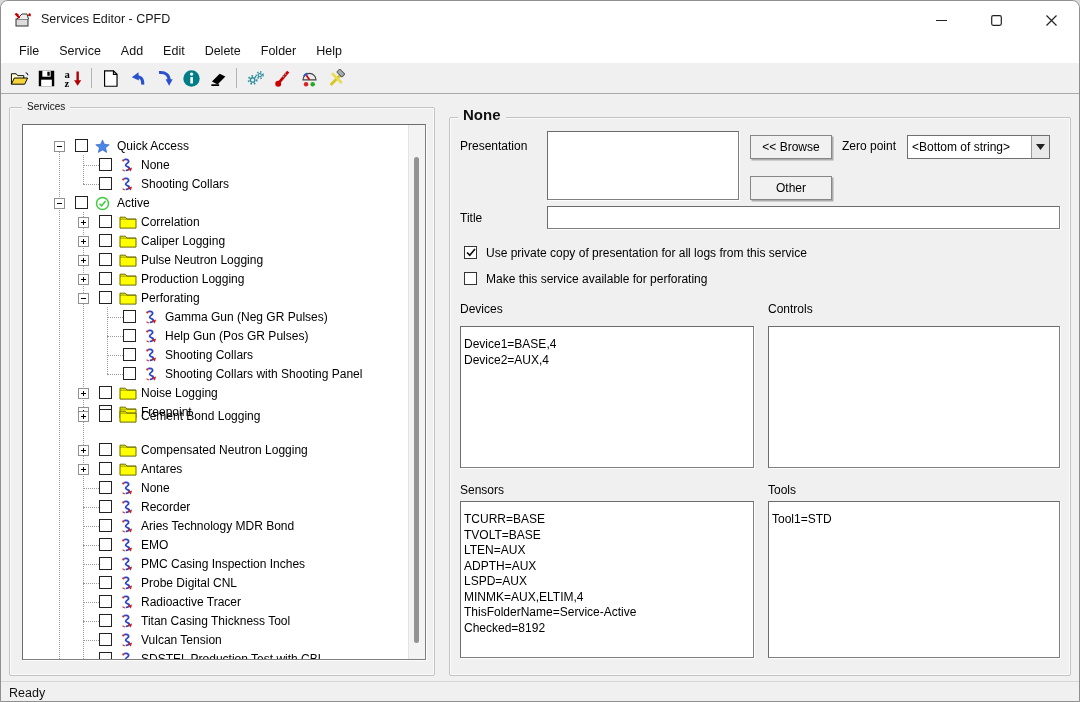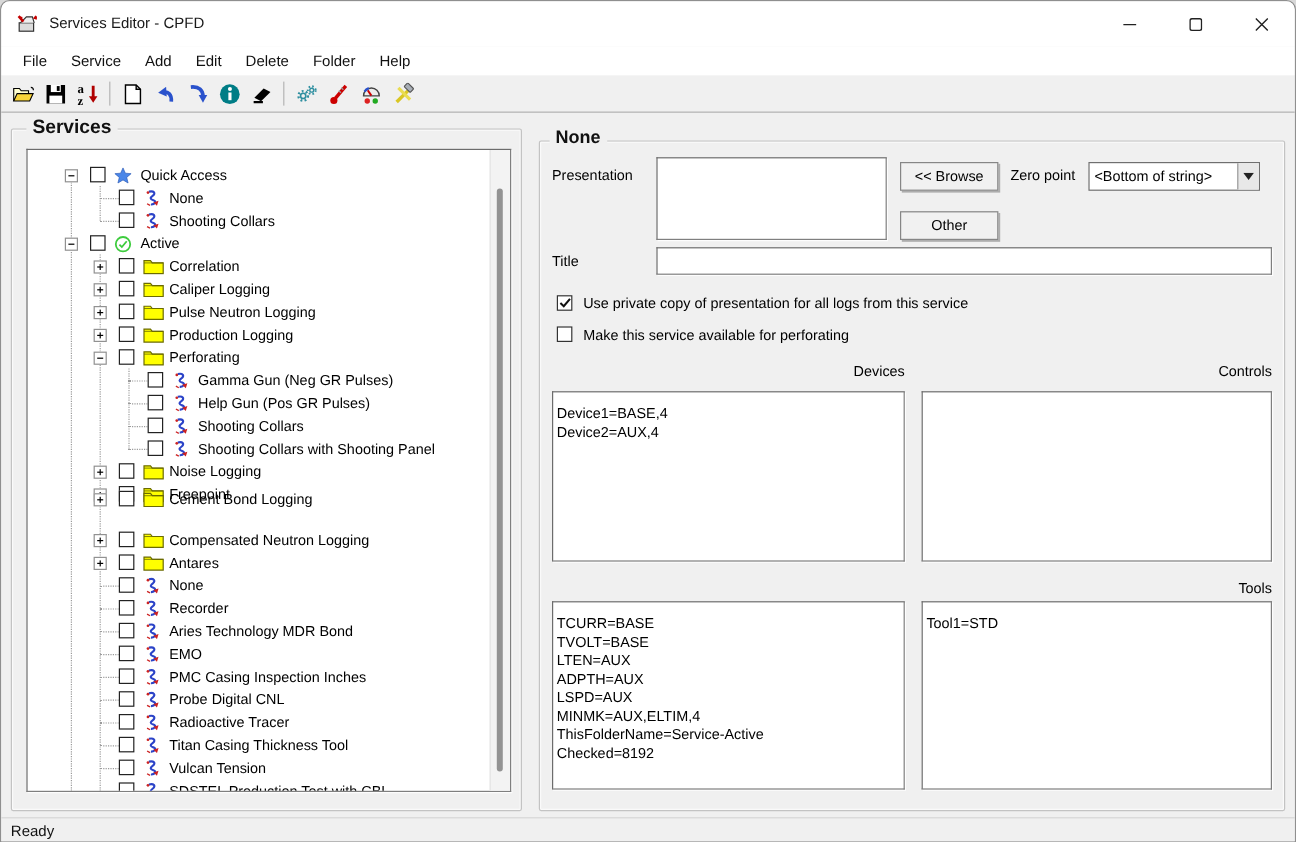--- a/index.html
+++ b/index.html
@@ -16,21 +16,21 @@
   .mitem{font-size:12.5px;color:#111;padding:0 10px;line-height:24px;}
   
   .toolbar{position:absolute;left:0;top:62px;width:100%;height:31px;background:#f0f0f0;border-bottom:1px solid #a9a9a9;
            display:flex;align-items:center;padding-left:6px;box-sizing:border-box;}
   .tbtn{width:24px;height:24px;margin-right:3px;display:flex;align-items:center;justify-content:center;}
   .tbtn svg{width:19px;height:19px;display:block}
   .tsep{width:1px;height:20px;background:#b5b5b5;margin:0 6px 0 3px;}
   
   .main{position:absolute;left:0;top:93px;width:100%;height:587px;background:#f0f0f0;}
   .gbox{position:absolute;border:1px solid #c3c3c3;border-radius:2px;box-shadow:inset 0 0 0 1px #fafafa;}
-  .glabel{position:absolute;top:-8px;left:12px;background:#f0f0f0;padding:0 5px;font-size:16px;color:#111;line-height:14px;font-weight:bold;}
+  .glabel{position:absolute;top:-8px;left:12px;background:#f0f0f0;padding:0 5px;font-size:10px;color:#111;line-height:14px;}
   .glabel.big{font-size:15px;font-weight:bold;top:-11px;left:8px;line-height:16px;}
   .sunken{background:#fff;border:1px solid #7f7f7f;border-top-color:#6c6c6c;border-left-color:#6c6c6c;box-shadow:1px 1px 0 #fdfdfd;}
   
   .treebox{position:absolute;left:12px;top:16px;width:404px;height:536px;overflow:hidden;box-sizing:border-box;}
   .treecontent{position:absolute;left:0;top:0;right:16px;bottom:0;overflow:hidden;}
   .trow{position:absolute;left:0;height:19px;width:100%;}
   .exp{position:absolute;top:4px;width:11px;height:11px;background:#fff;border:1px solid #919191;box-sizing:border-box;}
   .exp i{position:absolute;left:2px;right:2px;top:4px;border-top:1px solid #000;}
   .exp.plus b{position:absolute;top:2px;bottom:2px;left:4px;border-left:1px solid #000;}
   .tcb{position:absolute;top:2px;width:13px;height:13px;background:#fff;border:1.5px solid #222;box-sizing:border-box;}
@@ -46,21 +46,21 @@
   .btn{position:absolute;background:#f1f1f1;border:1px solid #868686;box-shadow:1.5px 1.5px 0 rgba(90,90,90,.45);
        font-size:12px;display:flex;align-items:center;justify-content:center;box-sizing:border-box;color:#000;}
   textarea.sunken{resize:none;box-sizing:border-box;font:12px "Liberation Sans",sans-serif;padding:2px 3px;outline:none;}
   input.sunken{box-sizing:border-box;font:12px "Liberation Sans",sans-serif;padding:2px 4px;outline:none;}
   .combo{position:absolute;background:#fff;border:1px solid #6f6f6f;box-sizing:border-box;display:flex;align-items:center;}
   .combo .cval{flex:1;font-size:12px;padding-left:4px;white-space:nowrap;overflow:hidden;}
   .combo .carrow{width:17px;align-self:stretch;background:#e8e8e8;border-left:1px solid #9a9a9a;display:flex;align-items:center;justify-content:center;}
   .cbox{position:absolute;width:13px;height:13px;background:#fff;border:1.5px solid #333;box-sizing:border-box;display:flex;align-items:center;justify-content:center;}
   .cbox svg{display:none}
   .cbox.on svg{display:block}
-  .collabel{position:absolute;font-size:12px;color:#000;text-align:right;}
+  .collabel{position:absolute;font-size:12px;color:#000;text-align:left;}
   .listbox{position:absolute;overflow:hidden;box-sizing:border-box;padding:10px 3px;}
   .lline{font-size:12px;line-height:15.5px;color:#000;white-space:nowrap;}
   
   .statusbar{position:absolute;left:0;top:680px;width:100%;height:22px;background:#f0f0f0;border-top:1px solid #d6d6d6;
              display:flex;align-items:center;}
   .statustext{font-size:12.5px;color:#111;padding-left:8px;}
 </style>
 </head>
 <body>
 
@@ -647,20 +647,21 @@
 
       <span class="collabel" style="left:10px;top:184px;width:294px;">Devices</span>
       <div class="listbox sunken" id="lb-devices" style="left:10px;top:208px;width:294px;height:142px;">
           <div class="lline">Device1=BASE,4</div>
           <div class="lline">Device2=AUX,4</div>
         </div>
 
       <span class="collabel" style="left:318px;top:184px;width:292px;">Controls</span>
       <div class="listbox sunken" id="lb-controls" style="left:318px;top:208px;width:292px;height:142px;"></div>
 
+      <span class="collabel" style="left:10px;top:365px;width:294px;">Sensors</span>
       <div class="listbox sunken" id="lb-sensors" style="left:10px;top:383px;width:294px;height:157px;">
           <div class="lline">TCURR=BASE</div>
           <div class="lline">TVOLT=BASE</div>
           <div class="lline">LTEN=AUX</div>
           <div class="lline">ADPTH=AUX</div>
           <div class="lline">LSPD=AUX</div>
           <div class="lline">MINMK=AUX,ELTIM,4</div>
           <div class="lline">ThisFolderName=Service-Active</div>
           <div class="lline">Checked=8192</div>
         </div>

